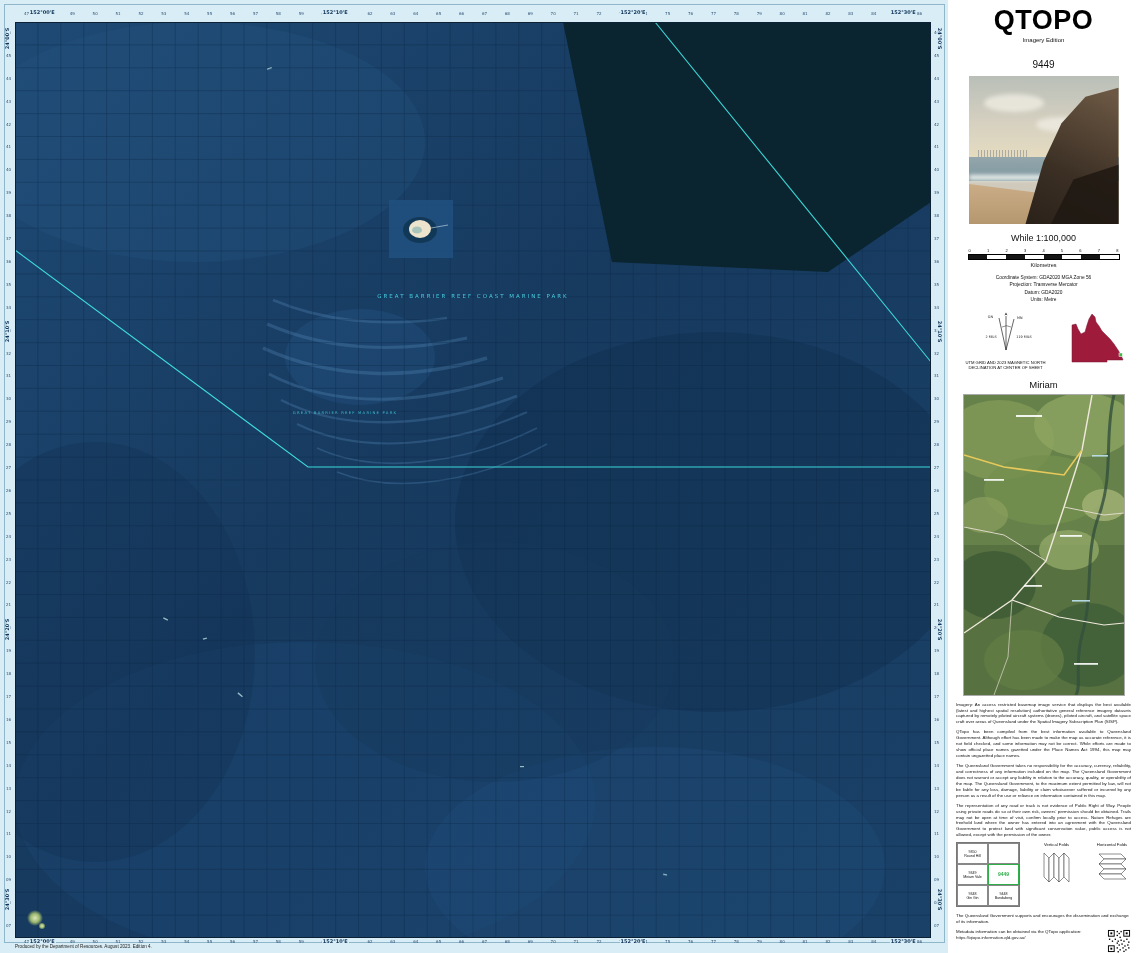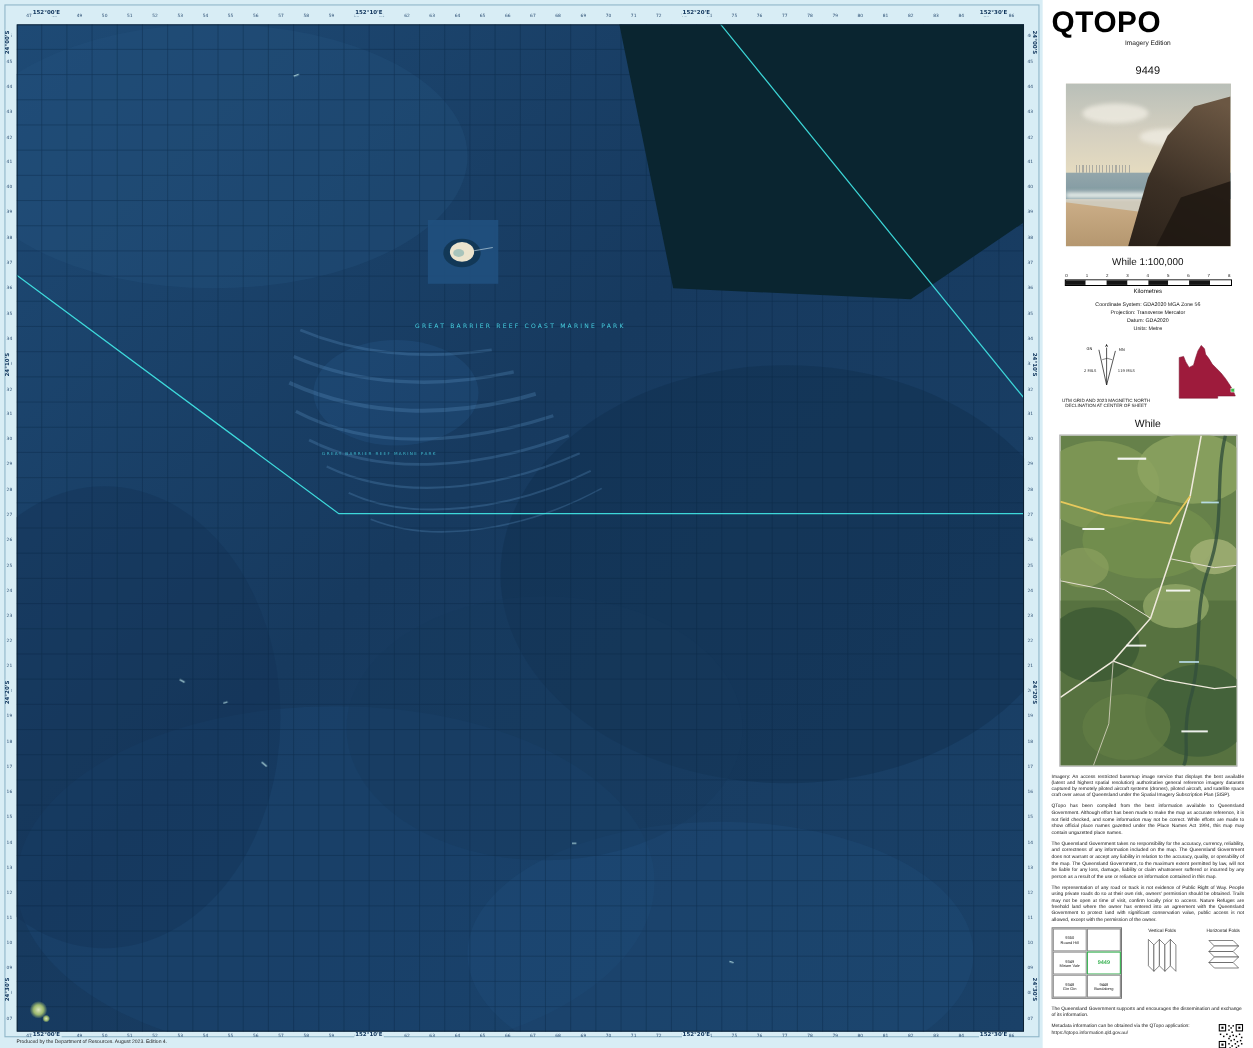--- a/index.html
+++ b/index.html
@@ -25,21 +25,21 @@
   #edge-left{left:3px;top:22px;width:11px;height:916px;}
   #edge-left span{left:3px;}
   #edge-left b{left:-7px;transform:rotate(-90deg);}
   #edge-right{left:932px;top:22px;width:11px;height:916px;}
   #edge-right span{left:2px;}
   #edge-right b{left:-4px;transform:rotate(90deg);}
 
   
   .sidebar{position:absolute;left:948px;top:0;width:191px;height:953px;background:#fff;}
   .sb{padding:5px 8px 2px;}
-  .qtopo{font-size:27px;font-weight:bold;letter-spacing:.5px;text-align:left;margin:0;color:#000;}
+  .qtopo{font-size:27px;font-weight:bold;letter-spacing:.5px;text-align:center;margin:0;color:#000;}
   .edition{text-align:center;font-size:6px;margin-top:1px;}
   .sheetno{text-align:center;font-size:10px;margin-top:16px;}
   .photo{position:relative;width:150px;height:148px;margin:6px auto 0;overflow:hidden;background:#cfcabb;}
   .photo .sky{position:absolute;left:0;top:0;right:0;height:56%;
               background:linear-gradient(#b9bfb8 0%,#d5d0c0 55%,#e6dcc0 100%);}
   .photo .cloud{position:absolute;background:#efece2;border-radius:50%;filter:blur(2px);opacity:.8;}
   .photo .city{position:absolute;top:50%;left:6%;width:34%;height:5%;opacity:.55;
                background:repeating-linear-gradient(90deg,#7d848a 0 1px,transparent 1px 3px);}
   .photo .sea{position:absolute;left:0;right:0;top:55%;height:16%;
               background:linear-gradient(#93a6ab,#7e98a0);}
@@ -493,21 +493,21 @@
           <div>UTM GRID AND 2023 MAGNETIC NORTH</div>
           <div>DECLINATION AT CENTER OF SHEET</div>
         </div>
       </div>
       <svg width="66" height="54" viewBox="0 0 66 54">
         <path d="M10,13 L14,12 L16,17 L19,22 L23,20 L25,13 L27,7 L30,2 L33,5 L34,10 L37,14 L40,19 L44,23 L48,27 L52,32 L56,38 L59,43 L61,48 L45,48 L45,50 L10,50 Z" fill="#9e1b3c" stroke="#7a1430" stroke-width="0.5"></path>
         <rect x="57" y="41" width="3.4" height="3.4" fill="#3dbb4a" stroke="#fff" stroke-width="0.5"></rect>
       </svg>
     </div>
 
-    <div class="legend-title">While</div>
+    <div class="legend-title">Miriam</div>
 
     <svg id="legend-art" width="160" height="300" viewBox="0 0 160 300">
       <rect width="160" height="300" fill="#66814a"></rect>
       <ellipse cx="35" cy="45" rx="55" ry="40" fill="#7e9755" opacity="0.9"></ellipse>
       <ellipse cx="120" cy="30" rx="50" ry="32" fill="#8fa561" opacity="0.8"></ellipse>
       <ellipse cx="80" cy="95" rx="60" ry="35" fill="#74904e" opacity="0.8"></ellipse>
       <rect y="150" width="160" height="150" fill="#55703f" opacity="0.9"></rect>
       <ellipse cx="30" cy="190" rx="42" ry="34" fill="#3f5c35" opacity="0.9"></ellipse>
       <ellipse cx="125" cy="250" rx="48" ry="42" fill="#42603a" opacity="0.9"></ellipse>
       <ellipse cx="60" cy="265" rx="40" ry="30" fill="#617c44" opacity="0.8"></ellipse>

